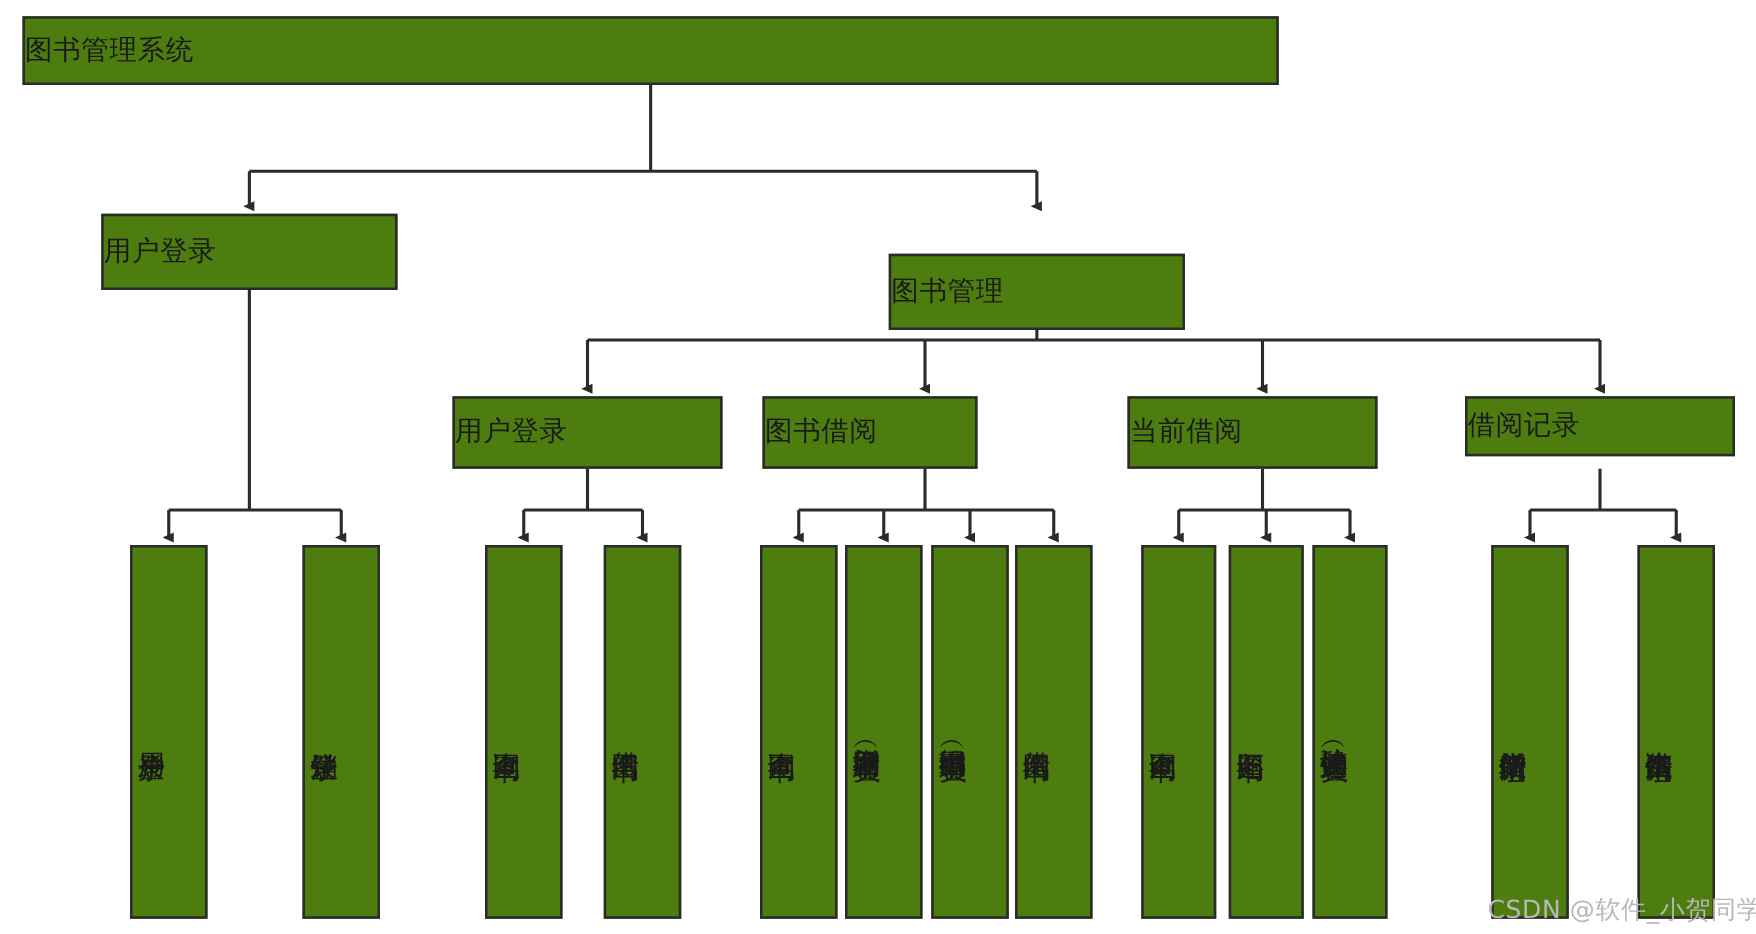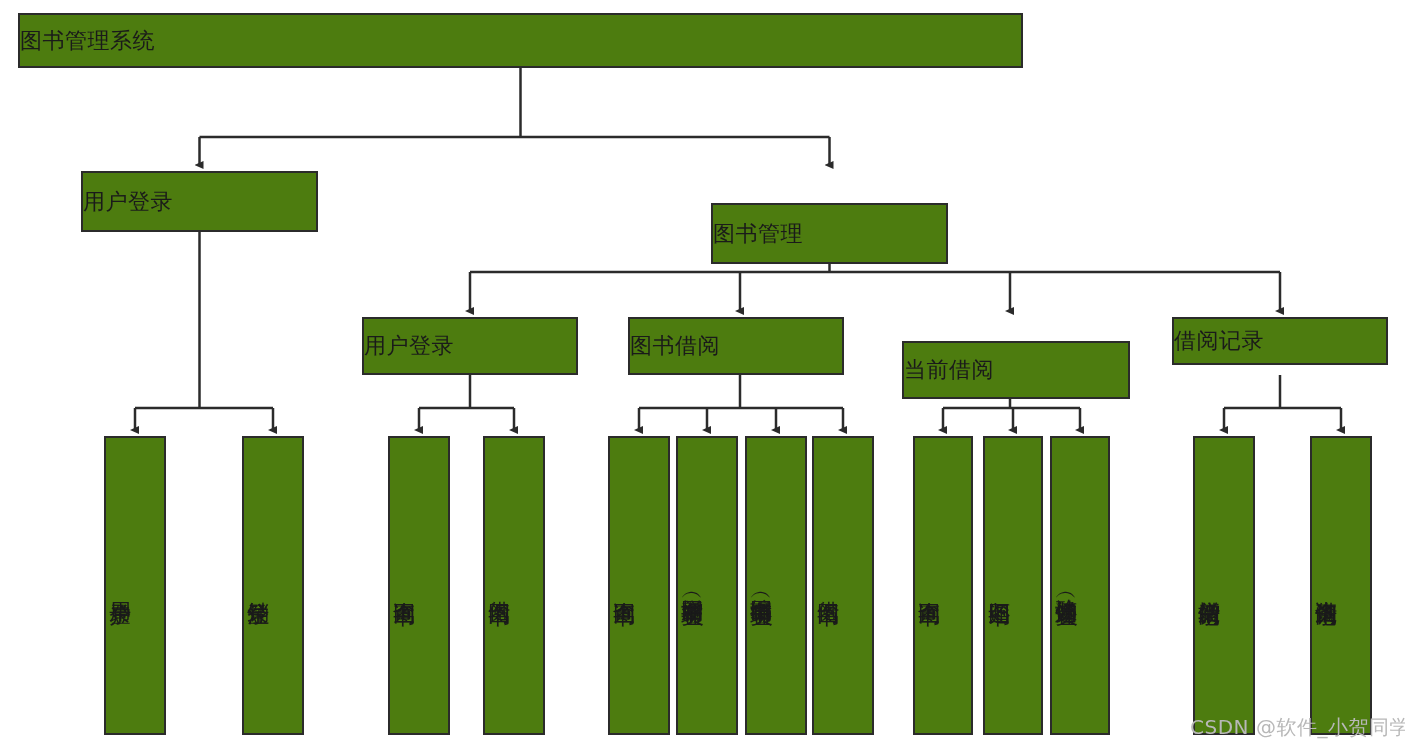--- a/index.html
+++ b/index.html
@@ -112,24 +112,24 @@
       </div>
       <div class="node-box" style="left: 81px; top: 171px; width: 237px; height: 61px;">
         <span class="node-label-h">用户登录</span>
       </div>
       <div class="node-box" style="left: 711px; top: 171px; width: 237px; height: 61px; margin-top: 32px;">
         <span class="node-label-h">图书管理</span>
       </div>
       <div class="node-box" style="left: 362px; top: 317px; width: 216px; height: 58px;">
         <span class="node-label-h">用户登录</span>
       </div>
-      <div class="node-box" style="left: 628px; top: 317px; width: 216px; height: 58px;">
+      <div class="node-box" style="left: 610px; top: 317px; width: 172px; height: 58px;">
         <span class="node-label-h">图书借阅</span>
       </div>
-      <div class="node-box" style="left: 902px; top: 317px; width: 228px; height: 58px; margin-top: 24px;">
+      <div class="node-box" style="left: 902px; top: 317px; width: 200px; height: 58px;">
         <span class="node-label-h">当前借阅</span>
       </div>
       <div class="node-box" style="left: 1172px; top: 317px; width: 216px; height: 48px;">
         <span class="node-label-h">借阅记录</span>
       </div>
       <div class="node-box" style="left: 104px; top: 436px; width: 62px; height: 299px;">
         <span class="node-label-v">用户登录</span>
       </div>
       <div class="node-box" style="left: 242px; top: 436px; width: 62px; height: 299px;">
         <span class="node-label-v">注销登录</span>

